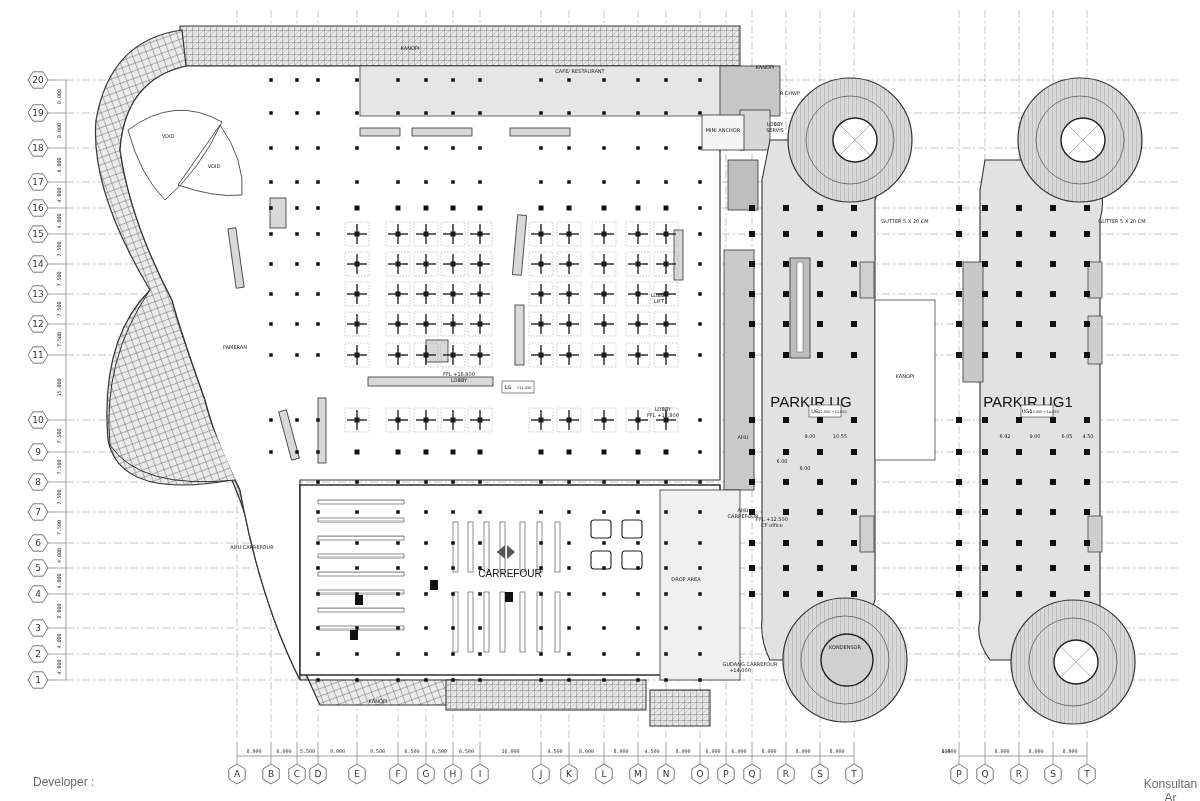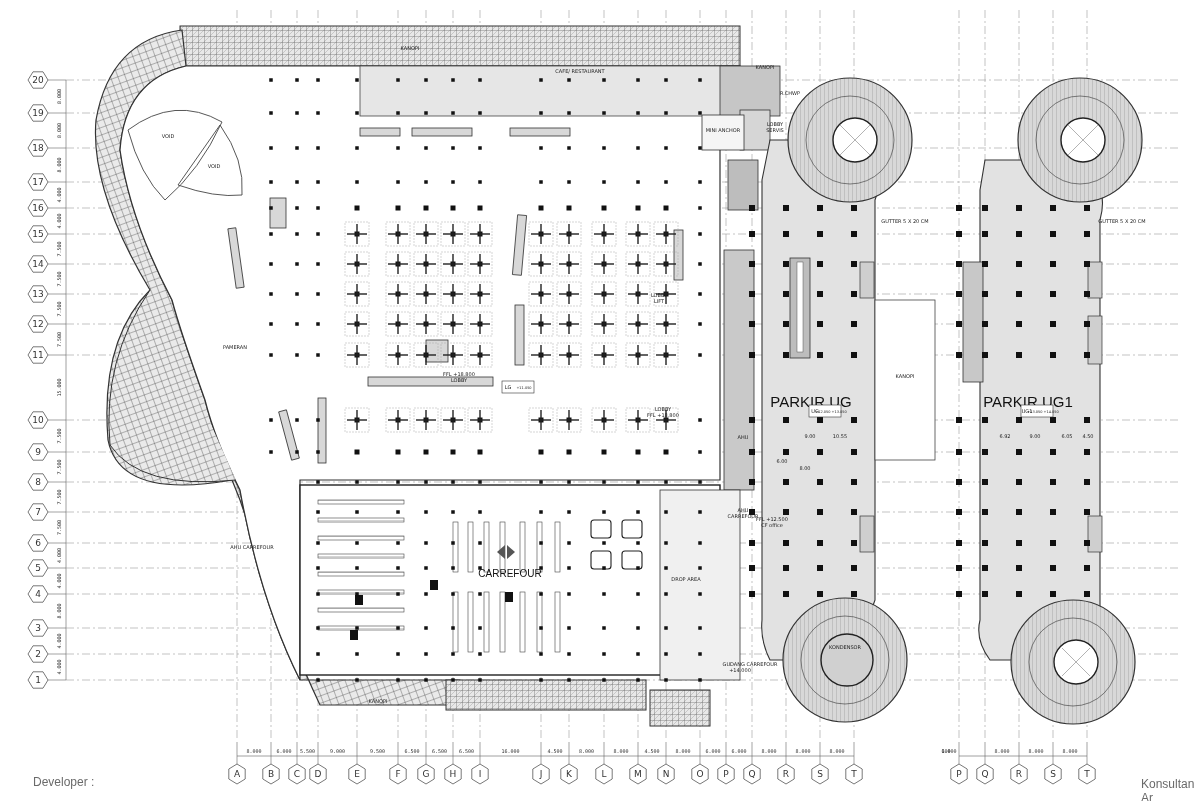--- a/index.html
+++ b/index.html
@@ -1,18 +1,18 @@
 <!DOCTYPE html>
 <html><head>
 <meta charset="utf-8">
 <style>
   html, body { margin:0; padding:0; background:#ffffff; }
   body { width:1200px; height:801px; position:relative; overflow:hidden; font-family:"Liberation Sans", sans-serif; color:#333; }
   #plan { position:absolute; left:0; top:0; width:1200px; height:801px; }
-  .footer-text { position:absolute; font-family:"Liberation Sans", sans-serif; font-size:12px; color:#6a6a6a; }
+  .footer-text { position:absolute; font-family:"Liberation Sans", sans-serif; font-size:12px; color:#6a6a6a;text-align:center; }
   .bubble-label { font-family:"DejaVu Sans", sans-serif; font-size:9px; fill:#333; text-anchor:middle; dominant-baseline:central; }
   .dim { font-family:"DejaVu Sans Mono", monospace; font-size:5px; fill:#333; text-anchor:middle; }
   .dimv { font-family:"DejaVu Sans Mono", monospace; font-size:5px; fill:#333; text-anchor:middle; }
   .room { font-family:"DejaVu Sans", sans-serif; font-size:5px; fill:#222; text-anchor:middle; }
   .big { font-family:"Liberation Sans", sans-serif; font-size:15px; fill:#111; text-anchor:middle; }
   .gridline { stroke:#9a9a9a; stroke-width:0.6; stroke-dasharray:8 3 2 3; }
 </style>
 </head>
 <body>
 

